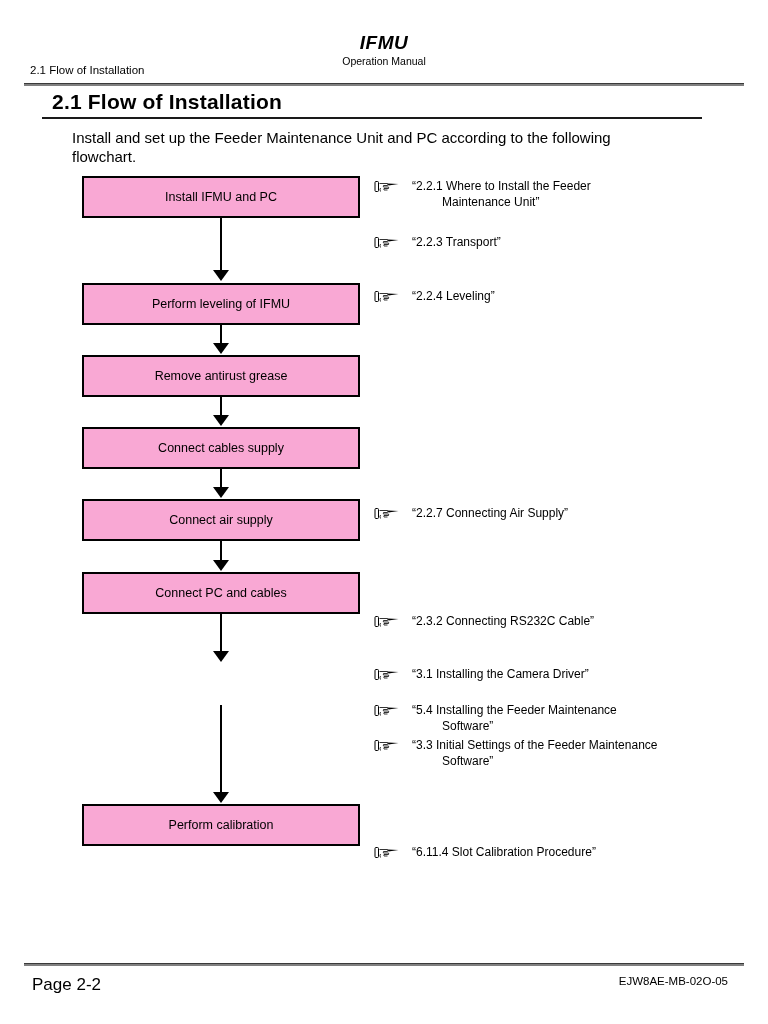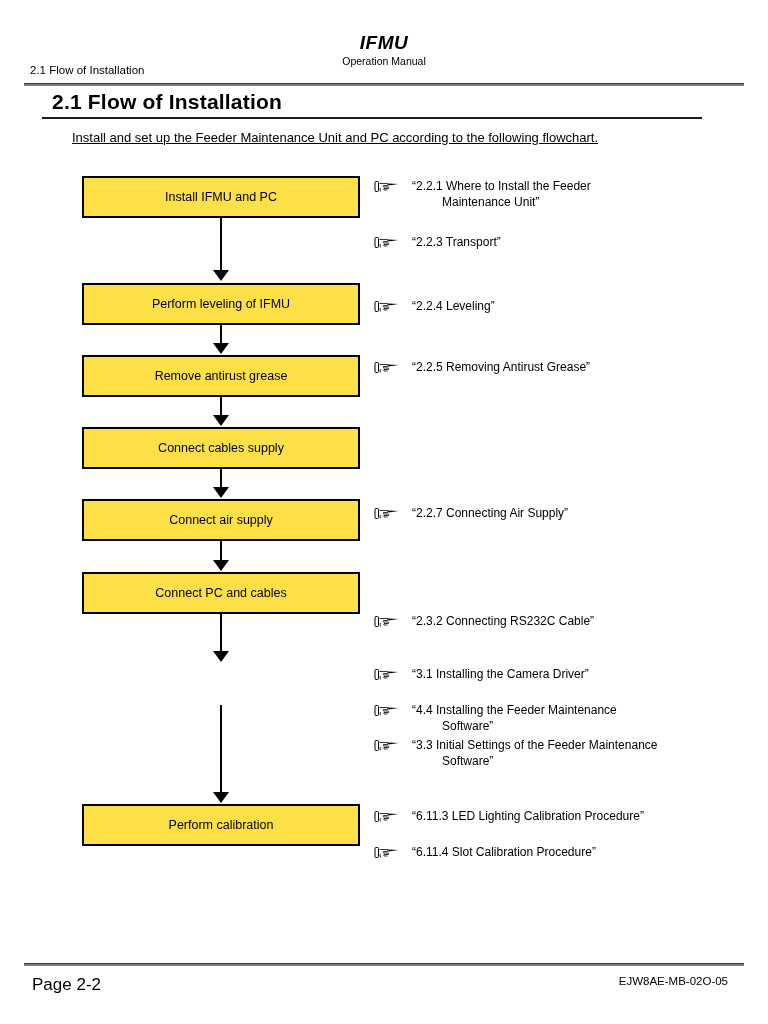--- a/index.html
+++ b/index.html
@@ -70,41 +70,40 @@
     height: 2px;
     background: #1a1a1a;
   }
 
   
   .intro {
     position: absolute;
     top: 128px;
     left: 72px;
     width: 580px;
-    font-size: 13px;
+    font-size: 15px;
     line-height: 19px;
-    text-decoration: underline;
   }
 
   
   .flow {
     position: absolute;
     top: 0;
     left: 0;
     width: 768px;
     height: 1024px;
   }
   .flow-box {
     position: absolute;
     left: 82px;
     width: 278px;
     height: 42px;
     box-sizing: border-box;
     border: 2px solid #000000;
-    background: #fde047;
+    background: #f9a8d4;
     display: flex;
     align-items: center;
     justify-content: center;
     font-size: 12.5px;
   }
   .connector {
     position: absolute;
     left: 220px;
     width: 2px;
     background: #000000;
@@ -239,39 +238,30 @@
   <div class="ref" style="top:234px">
     <svg class="hand-icon" viewBox="0 0 60 30">
       <rect x="2" y="5" width="7" height="20" rx="2" fill="none" stroke="#000" stroke-width="2"></rect>
       <path d="M11 9 h16 a5 5 0 0 1 0 4 h-8 a4 4 0 0 0 0 3 h10 a4 4 0 0 1 0 3 h-9 a4 4 0 0 0 0 3 h7" fill="none" stroke="#000" stroke-width="1.6"></path>
       <path d="M27 9 l22 1 l-20 3 z" fill="#000"></path>
       <path d="M13 18 a7 7 0 0 0 0 7" fill="none" stroke="#000" stroke-width="1.6"></path>
     </svg>
     <span class="ref-text">“2.2.3 Transport”</span>
   </div>
 
-  <div class="ref" style="top:298px">
+  <div class="ref" style="top:288px">
     <svg class="hand-icon" viewBox="0 0 60 30">
       <rect x="2" y="5" width="7" height="20" rx="2" fill="none" stroke="#000" stroke-width="2"></rect>
       <path d="M11 9 h16 a5 5 0 0 1 0 4 h-8 a4 4 0 0 0 0 3 h10 a4 4 0 0 1 0 3 h-9 a4 4 0 0 0 0 3 h7" fill="none" stroke="#000" stroke-width="1.6"></path>
       <path d="M27 9 l22 1 l-20 3 z" fill="#000"></path>
       <path d="M13 18 a7 7 0 0 0 0 7" fill="none" stroke="#000" stroke-width="1.6"></path>
     </svg>
     <span class="ref-text">“2.2.4 Leveling”</span>
   </div>
 
-  <div class="ref" style="top:359px">
-    <svg class="hand-icon" viewBox="0 0 60 30">
-      <rect x="2" y="5" width="7" height="20" rx="2" fill="none" stroke="#000" stroke-width="2"></rect>
-      <path d="M11 9 h16 a5 5 0 0 1 0 4 h-8 a4 4 0 0 0 0 3 h10 a4 4 0 0 1 0 3 h-9 a4 4 0 0 0 0 3 h7" fill="none" stroke="#000" stroke-width="1.6"></path>
-      <path d="M27 9 l22 1 l-20 3 z" fill="#000"></path>
-      <path d="M13 18 a7 7 0 0 0 0 7" fill="none" stroke="#000" stroke-width="1.6"></path>
-    </svg>
-    <span class="ref-text">“2.2.5 Removing Antirust Grease”</span>
-  </div>
 
 
   <div class="ref" style="top:505px">
     <svg class="hand-icon" viewBox="0 0 60 30">
       <rect x="2" y="5" width="7" height="20" rx="2" fill="none" stroke="#000" stroke-width="2"></rect>
       <path d="M11 9 h16 a5 5 0 0 1 0 4 h-8 a4 4 0 0 0 0 3 h10 a4 4 0 0 1 0 3 h-9 a4 4 0 0 0 0 3 h7" fill="none" stroke="#000" stroke-width="1.6"></path>
       <path d="M27 9 l22 1 l-20 3 z" fill="#000"></path>
       <path d="M13 18 a7 7 0 0 0 0 7" fill="none" stroke="#000" stroke-width="1.6"></path>
     </svg>
     <span class="ref-text">“2.2.7 Connecting Air Supply”</span>
@@ -298,42 +288,33 @@
     <span class="ref-text">“3.1 Installing the Camera Driver”</span>
   </div>
 
   <div class="ref" style="top:702px">
     <svg class="hand-icon" viewBox="0 0 60 30">
       <rect x="2" y="5" width="7" height="20" rx="2" fill="none" stroke="#000" stroke-width="2"></rect>
       <path d="M11 9 h16 a5 5 0 0 1 0 4 h-8 a4 4 0 0 0 0 3 h10 a4 4 0 0 1 0 3 h-9 a4 4 0 0 0 0 3 h7" fill="none" stroke="#000" stroke-width="1.6"></path>
       <path d="M27 9 l22 1 l-20 3 z" fill="#000"></path>
       <path d="M13 18 a7 7 0 0 0 0 7" fill="none" stroke="#000" stroke-width="1.6"></path>
     </svg>
-    <span class="ref-text"><span>“4.4 Installing the Feeder Maintenance</span><span class="cont">Software”</span></span>
+    <span class="ref-text"><span>“5.4 Installing the Feeder Maintenance</span><span class="cont">Software”</span></span>
   </div>
 
   <div class="ref" style="top:737px">
     <svg class="hand-icon" viewBox="0 0 60 30">
       <rect x="2" y="5" width="7" height="20" rx="2" fill="none" stroke="#000" stroke-width="2"></rect>
       <path d="M11 9 h16 a5 5 0 0 1 0 4 h-8 a4 4 0 0 0 0 3 h10 a4 4 0 0 1 0 3 h-9 a4 4 0 0 0 0 3 h7" fill="none" stroke="#000" stroke-width="1.6"></path>
       <path d="M27 9 l22 1 l-20 3 z" fill="#000"></path>
       <path d="M13 18 a7 7 0 0 0 0 7" fill="none" stroke="#000" stroke-width="1.6"></path>
     </svg>
     <span class="ref-text"><span>“3.3 Initial Settings of the Feeder Maintenance</span><span class="cont">Software”</span></span>
   </div>
 
-  <div class="ref" style="top:808px">
-    <svg class="hand-icon" viewBox="0 0 60 30">
-      <rect x="2" y="5" width="7" height="20" rx="2" fill="none" stroke="#000" stroke-width="2"></rect>
-      <path d="M11 9 h16 a5 5 0 0 1 0 4 h-8 a4 4 0 0 0 0 3 h10 a4 4 0 0 1 0 3 h-9 a4 4 0 0 0 0 3 h7" fill="none" stroke="#000" stroke-width="1.6"></path>
-      <path d="M27 9 l22 1 l-20 3 z" fill="#000"></path>
-      <path d="M13 18 a7 7 0 0 0 0 7" fill="none" stroke="#000" stroke-width="1.6"></path>
-    </svg>
-    <span class="ref-text">“6.11.3 LED Lighting Calibration Procedure”</span>
-  </div>
 
   <div class="ref" style="top:844px">
     <svg class="hand-icon" viewBox="0 0 60 30">
       <rect x="2" y="5" width="7" height="20" rx="2" fill="none" stroke="#000" stroke-width="2"></rect>
       <path d="M11 9 h16 a5 5 0 0 1 0 4 h-8 a4 4 0 0 0 0 3 h10 a4 4 0 0 1 0 3 h-9 a4 4 0 0 0 0 3 h7" fill="none" stroke="#000" stroke-width="1.6"></path>
       <path d="M27 9 l22 1 l-20 3 z" fill="#000"></path>
       <path d="M13 18 a7 7 0 0 0 0 7" fill="none" stroke="#000" stroke-width="1.6"></path>
     </svg>
     <span class="ref-text">“6.11.4 Slot Calibration Procedure”</span>
   </div>

